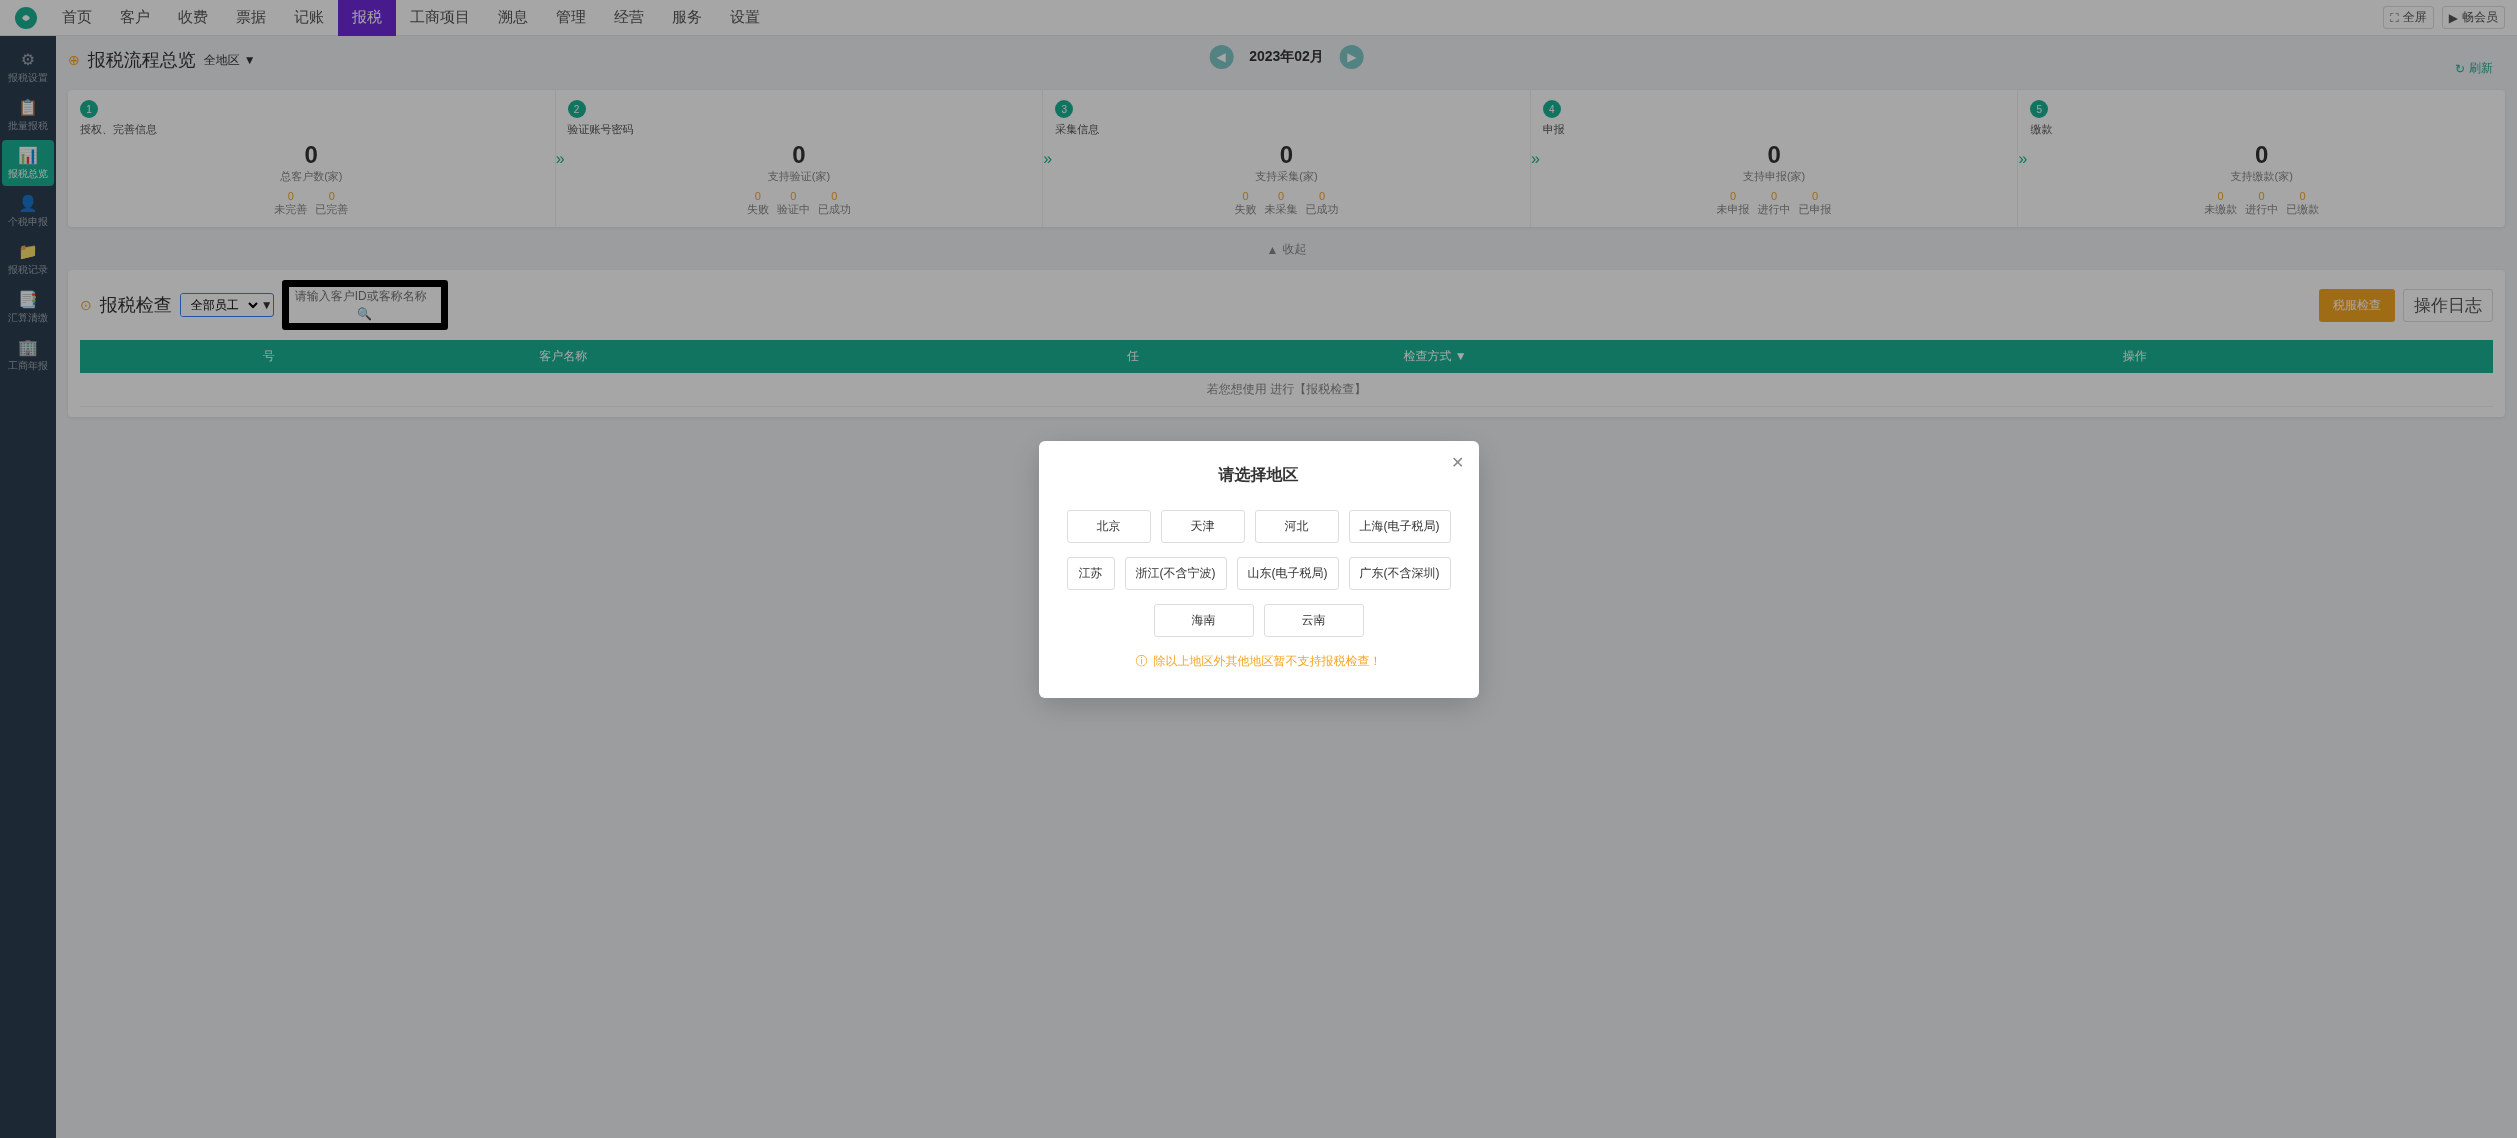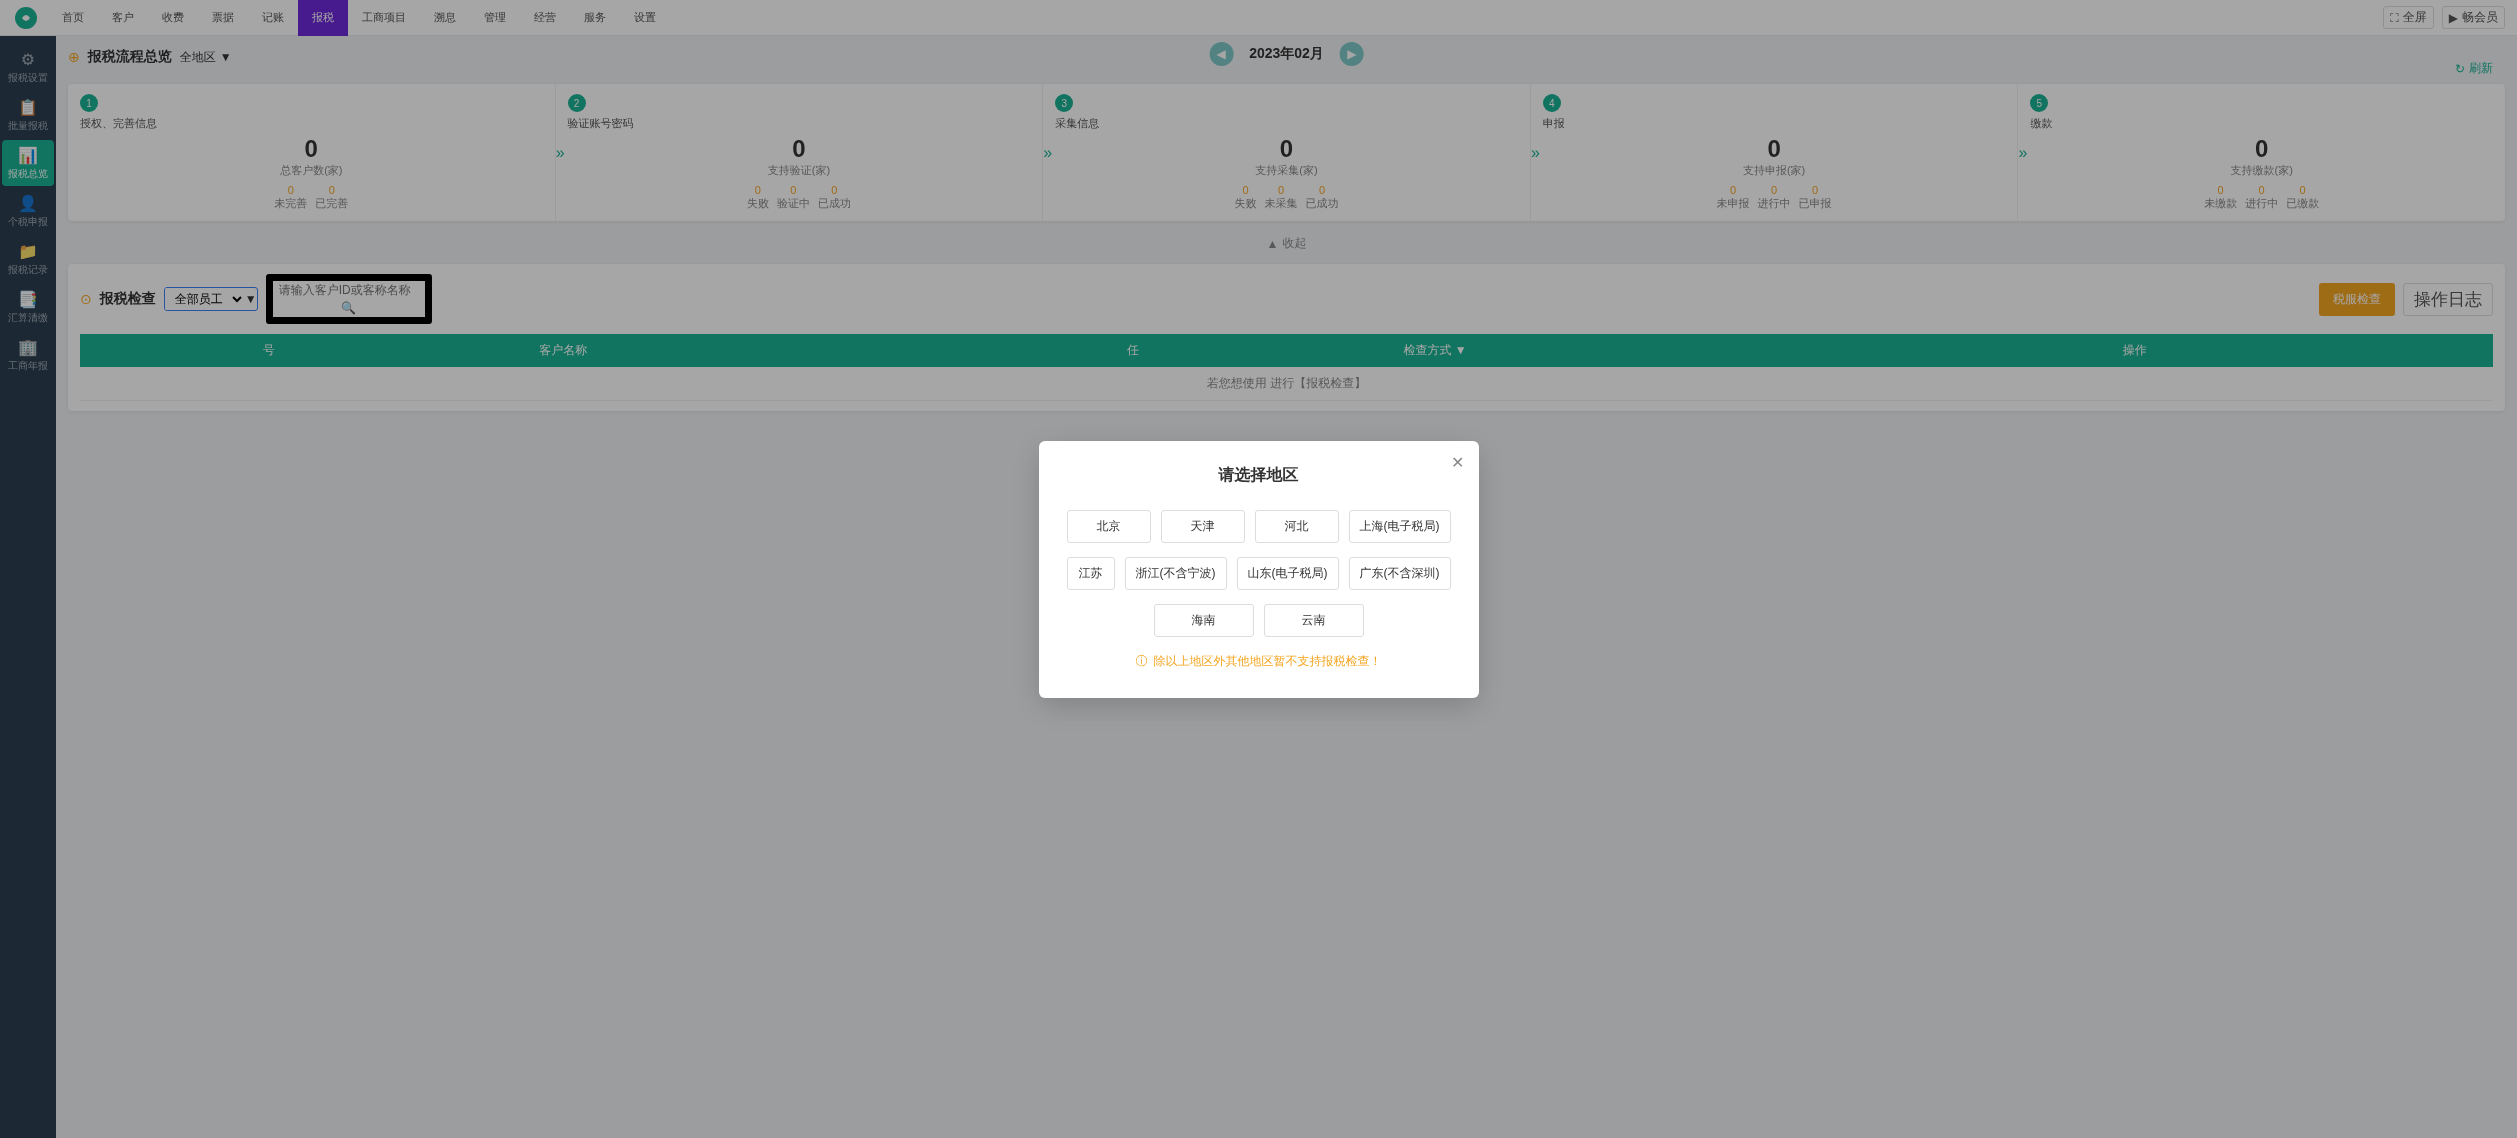--- a/index.html
+++ b/index.html
@@ -21,21 +21,21 @@
       margin-right: 8px;
       display: flex; align-items: center; justify-content: center;
     }
     .top-nav .logo svg { width: 24px; height: 24px; }
     .nav-items { display: flex; align-items: center; gap: 0; }
     .nav-item {
       padding: 0 14px;
       height: 36px;
       display: flex; align-items: center;
       cursor: pointer;
-      font-size: 11px;
+      font-size: 15px;
       color: #555;
       white-space: nowrap;
     }
     .nav-item.active { background: #6d28d9; color: #fff; border-radius: 0; }
     .top-nav-right {
       margin-left: auto;
       display: flex; align-items: center; gap: 8px;
       font-size: 12px; color: #555;
     }
     .fullscreen-btn, .member-btn {
@@ -83,21 +83,21 @@
       background: #f0f2f5;
       position: relative;
     }
 
     
     .section-header {
       display: flex; align-items: center; gap: 8px;
       margin-bottom: 10px;
     }
     .section-icon { color: #f5a623; font-size: 14px; }
-    .section-title { font-size: 14px; font-weight: bold; color: #333; }
+    .section-title { font-size: 18px; font-weight: normal; color: #333; }
     .region-selector {
       display: flex; align-items: center; gap: 4px;
       color: #333; cursor: pointer; font-size: 12px;
     }
 
     
     .period-nav {
       display: flex; align-items: center; justify-content: center;
       gap: 16px; margin-bottom: 12px; margin-top: -4px;
     }

